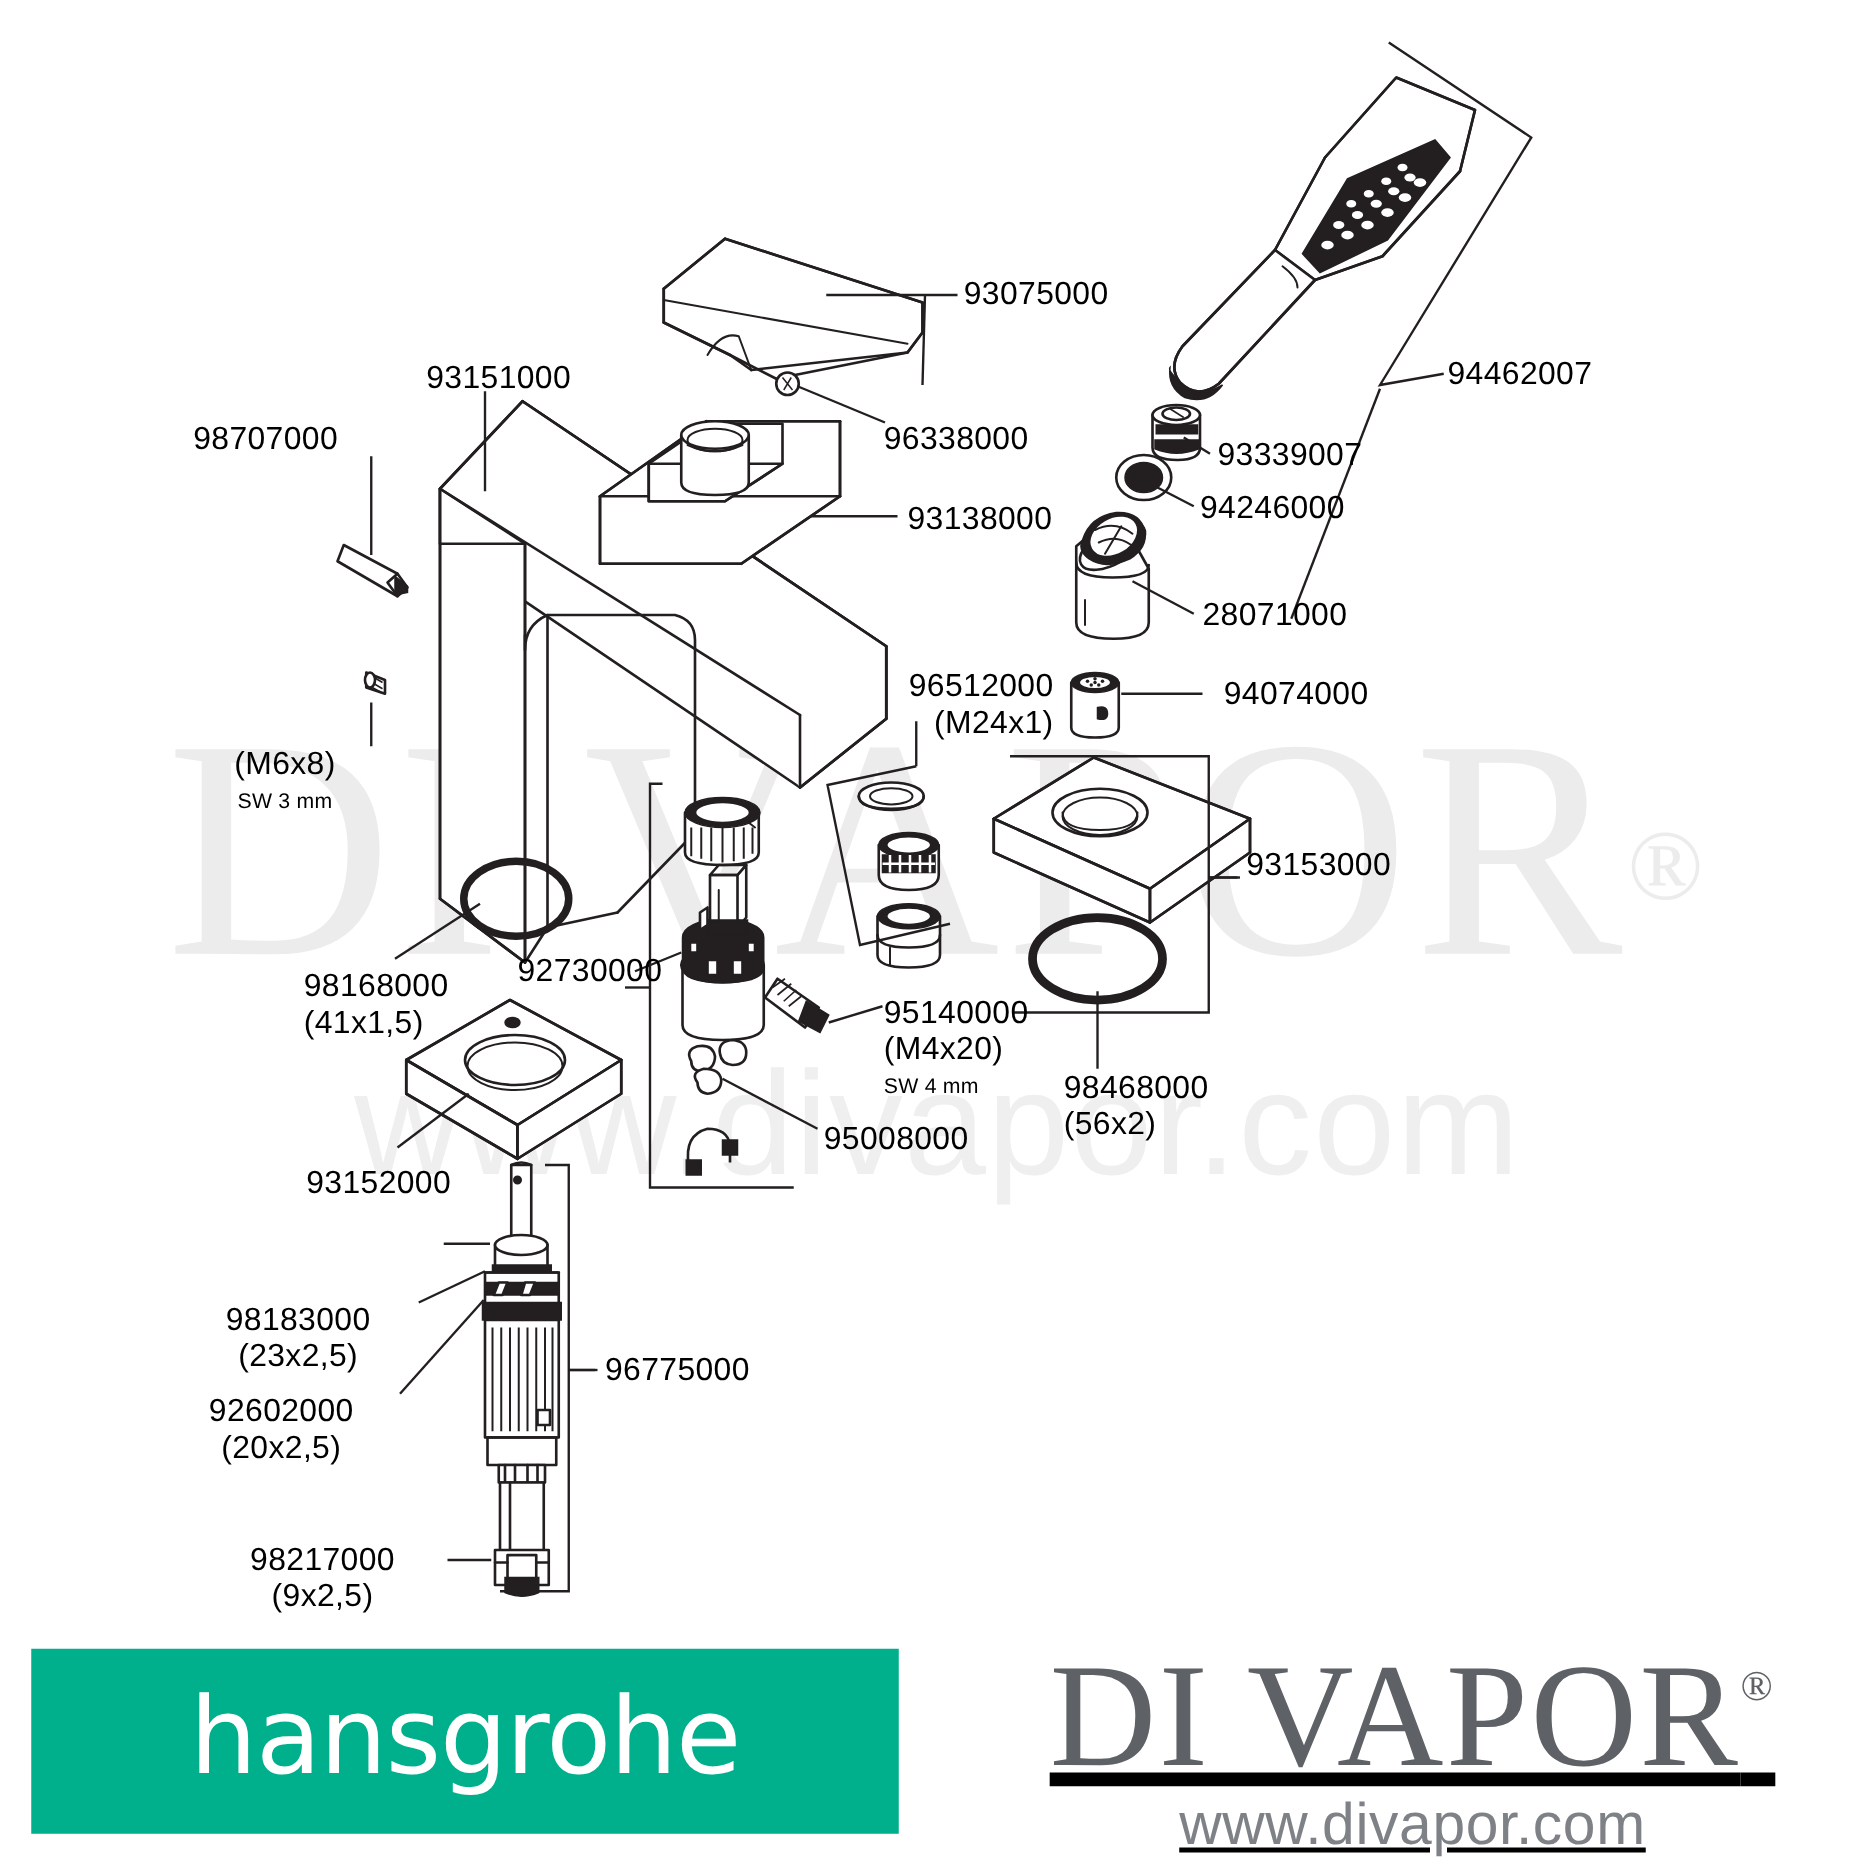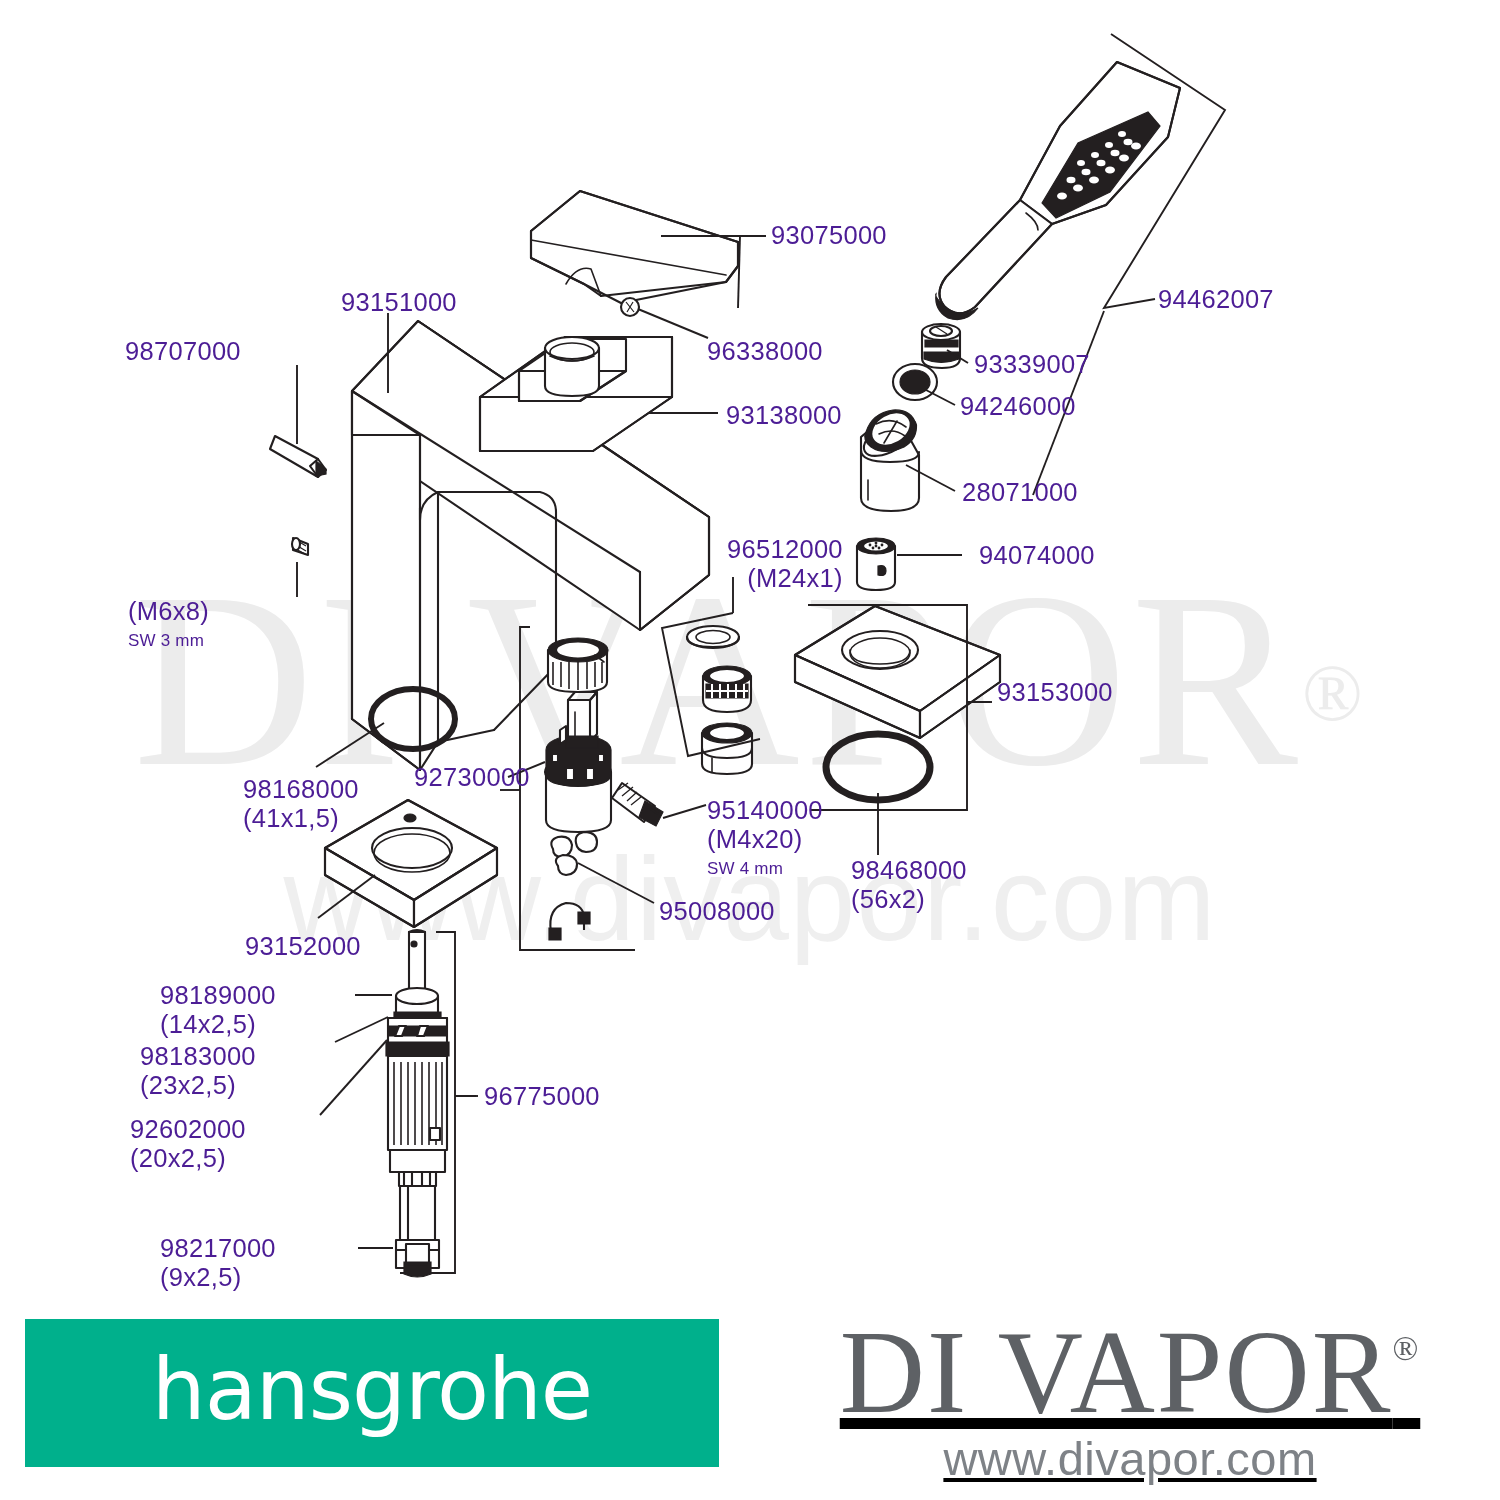--- a/index.html
+++ b/index.html
@@ -35,26 +35,26 @@
 
   
   #drawing{position:absolute;left:0;top:0;width:1500px;height:1500px;z-index:3;}
 
   
   .lbl{
     position:absolute;
     font-family:"Liberation Sans","DejaVu Sans",sans-serif;
     font-size:25.5px;
     line-height:29px;
-    color:#4c1d95;
+    color:#000000;
     white-space:pre;
     z-index:5;
     letter-spacing:0.3px;
   }
-  .lbl.r{text-align:left;}
+  .lbl.r{text-align:center;}
   .lbl .sub{font-size:25.5px;display:block;}
   .lbl .sw{font-size:17px;display:block;letter-spacing:0.2px;}
 
   
   #footer{position:absolute;left:0;top:1311px;width:1500px;height:189px;z-index:8;background:#ffffff;}
   #hg-box{position:absolute;left:25px;top:8px;width:694px;height:148px;
           display:flex;align-items:center;justify-content:center;}
   #hg-word{
      font-family:"DejaVu Sans","Liberation Sans",sans-serif;
      font-size:85px;color:#ffffff;font-weight:400;letter-spacing:-1px;
@@ -464,21 +464,20 @@
   <div class="lbl" style="left:414px;top:763px;">92730000</div>
 
   <div class="lbl" style="left:707px;top:796px;"><span>95140000</span><span class="sub">(M4x20)</span><span class="sw">SW 4 mm</span></div>
 
   <div class="lbl" style="left:851px;top:856px;"><span>98468000</span><span class="sub">(56x2)</span></div>
 
   <div class="lbl" style="left:659px;top:897px;">95008000</div>
 
   <div class="lbl" style="left:245px;top:932px;">93152000</div>
 
-  <div class="lbl r" style="left:160px;top:981px;width:195px;"><span>98189000</span><span class="sub">(14x2,5)</span></div>
 
   <div class="lbl r" style="left:140px;top:1042px;width:197px;"><span>98183000</span><span class="sub">(23x2,5)</span></div>
 
   <div class="lbl r" style="left:130px;top:1115px;width:190px;"><span>92602000</span><span class="sub">(20x2,5)</span></div>
 
   <div class="lbl" style="left:484px;top:1082px;">96775000</div>
 
   <div class="lbl r" style="left:160px;top:1234px;width:196px;"><span>98217000</span><span class="sub">(9x2,5)</span></div>
 
   <div id="footer">

